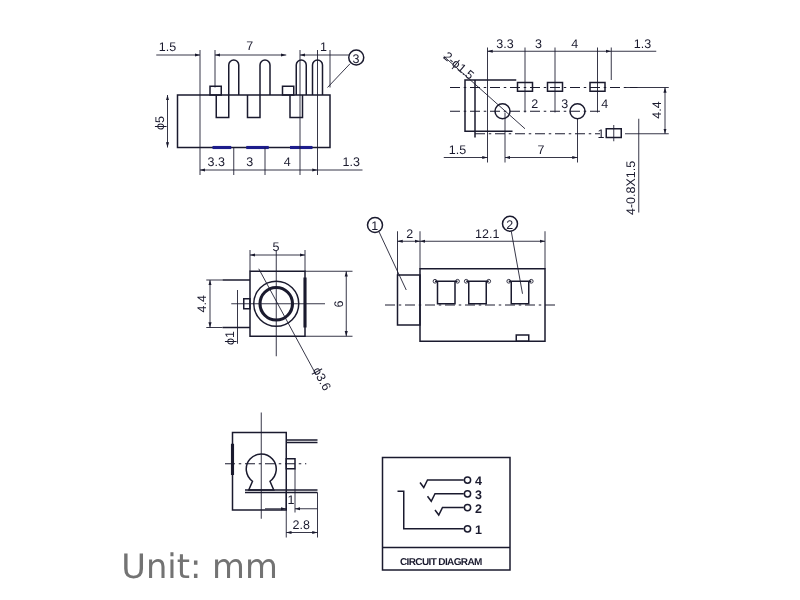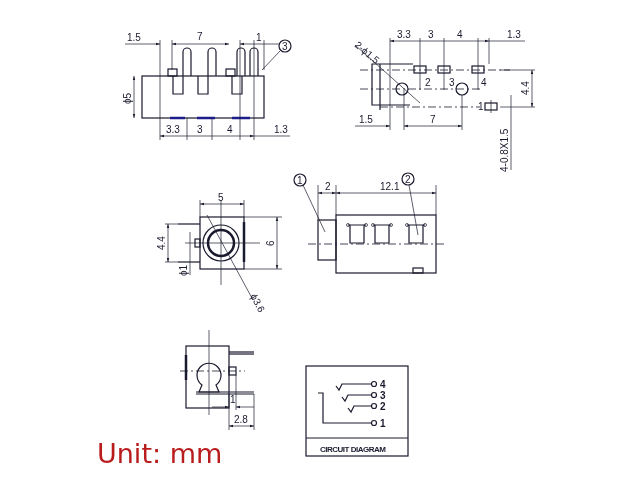--- a/index.html
+++ b/index.html
@@ -4,21 +4,21 @@
 <style>
   html, body { margin:0; padding:0; background:#ffffff; }
   body { width:640px; height:480px; position:relative; overflow:hidden; font-family:"Liberation Sans", sans-serif; }
   svg { position:absolute; left:0; top:0; }
   .ln { stroke:#1a1a2e; stroke-width:1.2; fill:none; }
   .thin { stroke:#1a1a2e; stroke-width:0.7; fill:none; }
   .dash { stroke:#1a1a2e; stroke-width:0.8; fill:none; stroke-dasharray:8 3 2 3; }
   .blue { stroke:#1d1d8c; stroke-width:2.5; fill:none; }
   .dim { font-family:"Liberation Sans Narrow","Liberation Sans", sans-serif; font-size:10px; fill:#1a1a2e; }
   .cd { font-family:"Liberation Sans", sans-serif; font-size:8px; font-weight:bold; fill:#1a1a2e; letter-spacing:-0.5px; }
-  .unit { position:absolute; left:97px; top:438px; font-size:27px; color:#b91c1c; font-family:"DejaVu Sans", sans-serif; }
+  .unit { position:absolute; left:97px; top:438px; font-size:27px; color:#737373; font-family:"DejaVu Sans", sans-serif; }
 </style>
 </head>
 <body>
 
 <svg width="640" height="480" viewBox="0 0 640 480">
   <defs>
     <marker id="ar" viewBox="0 0 10 10" refX="10" refY="5" markerWidth="6" markerHeight="6" orient="auto-start-reverse">
       <path d="M0,2 L10,5 L0,8 z" fill="#1a1a2e"></path>
     </marker>
   </defs>

